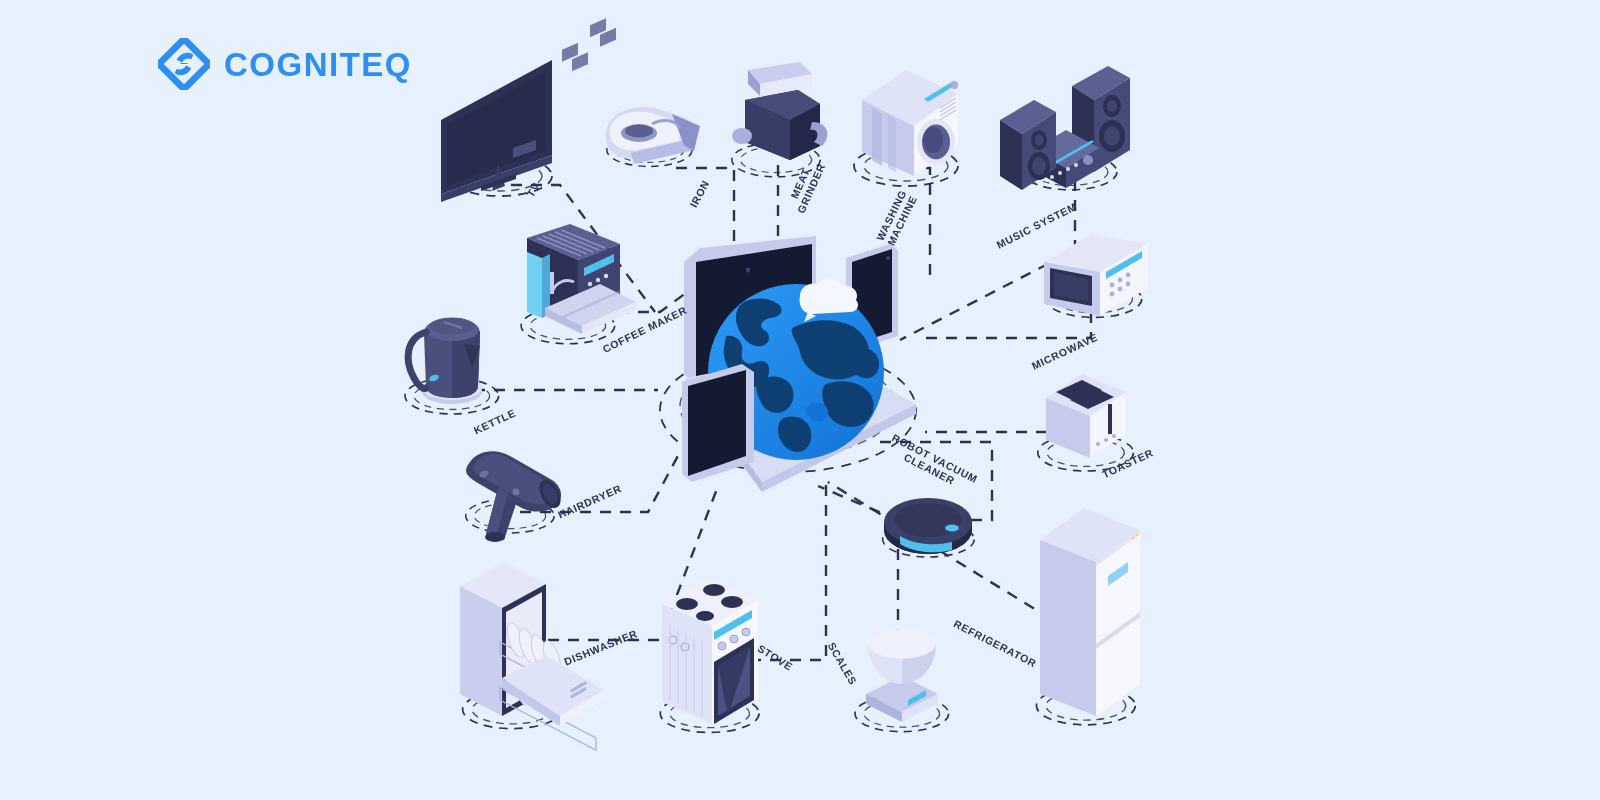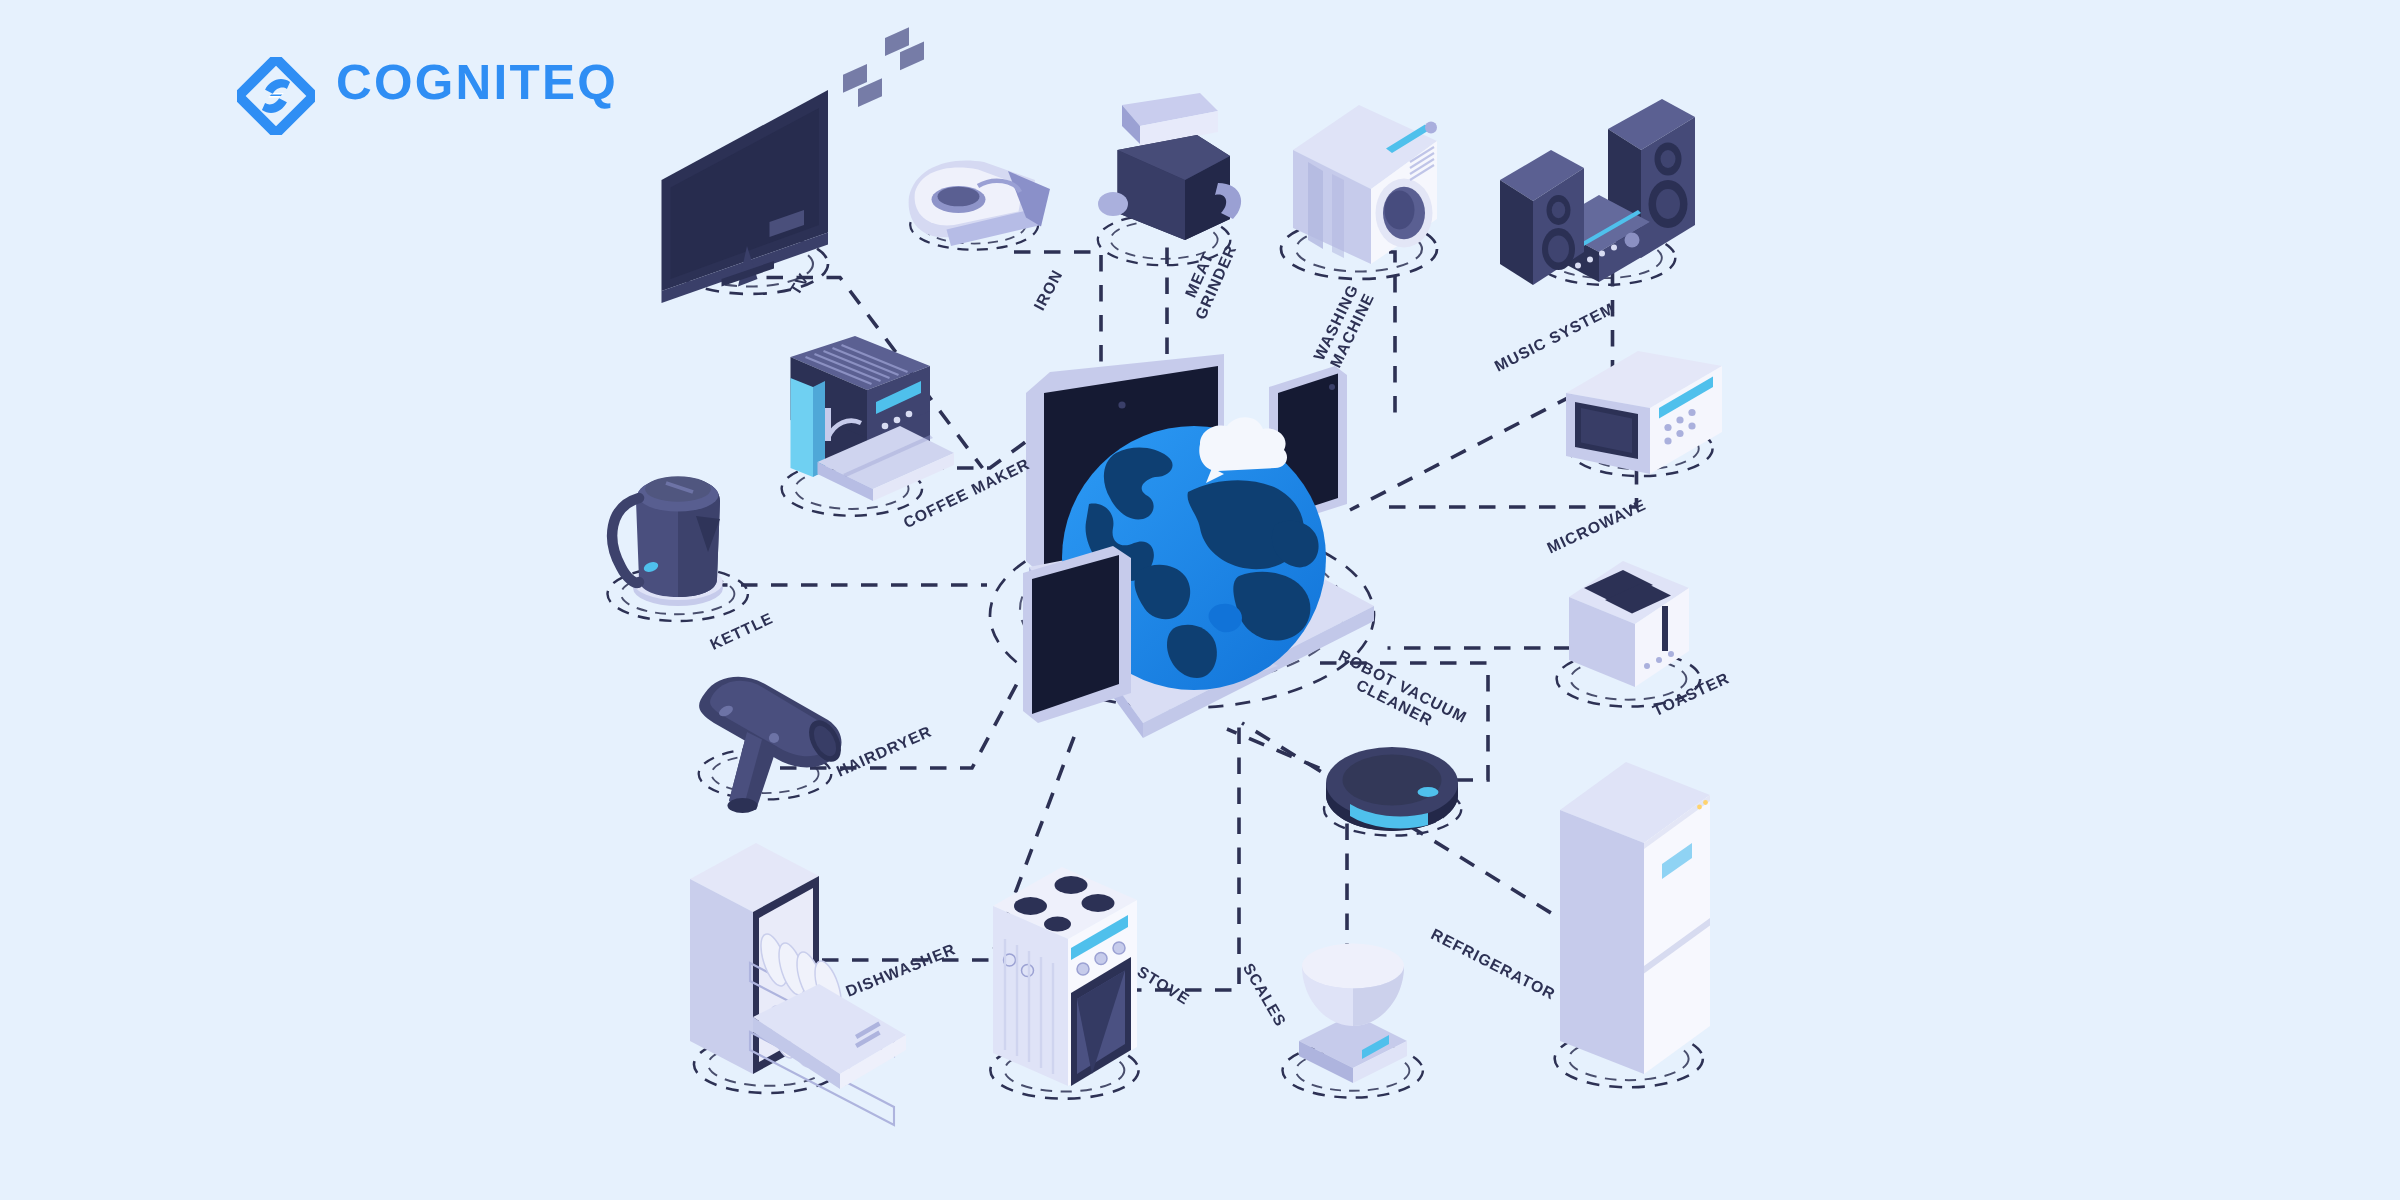--- a/index.html
+++ b/index.html
@@ -10,21 +10,21 @@
     font-family:"Liberation Sans", sans-serif;
     overflow:hidden;
     position:relative;
   }
   #stage{position:absolute;inset:0;width:1600px;height:800px;}
   svg.layer{position:absolute;left:0;top:0;width:1600px;height:800px;}
 
   
   .logo-wrap{
     position:absolute;left:158px;top:38px;
-    display:flex;align-items:flex-start;gap:14px;
+    display:flex;align-items:center;gap:14px;
     z-index:40;
   }
   .logo-mark{width:52px;height:52px;display:block;}
   .logo-text{
     font-family:"Liberation Sans", sans-serif;
     font-weight:bold;
     font-size:33px;
     letter-spacing:1.5px;
     color:#2f8ef4;
     line-height:1;

